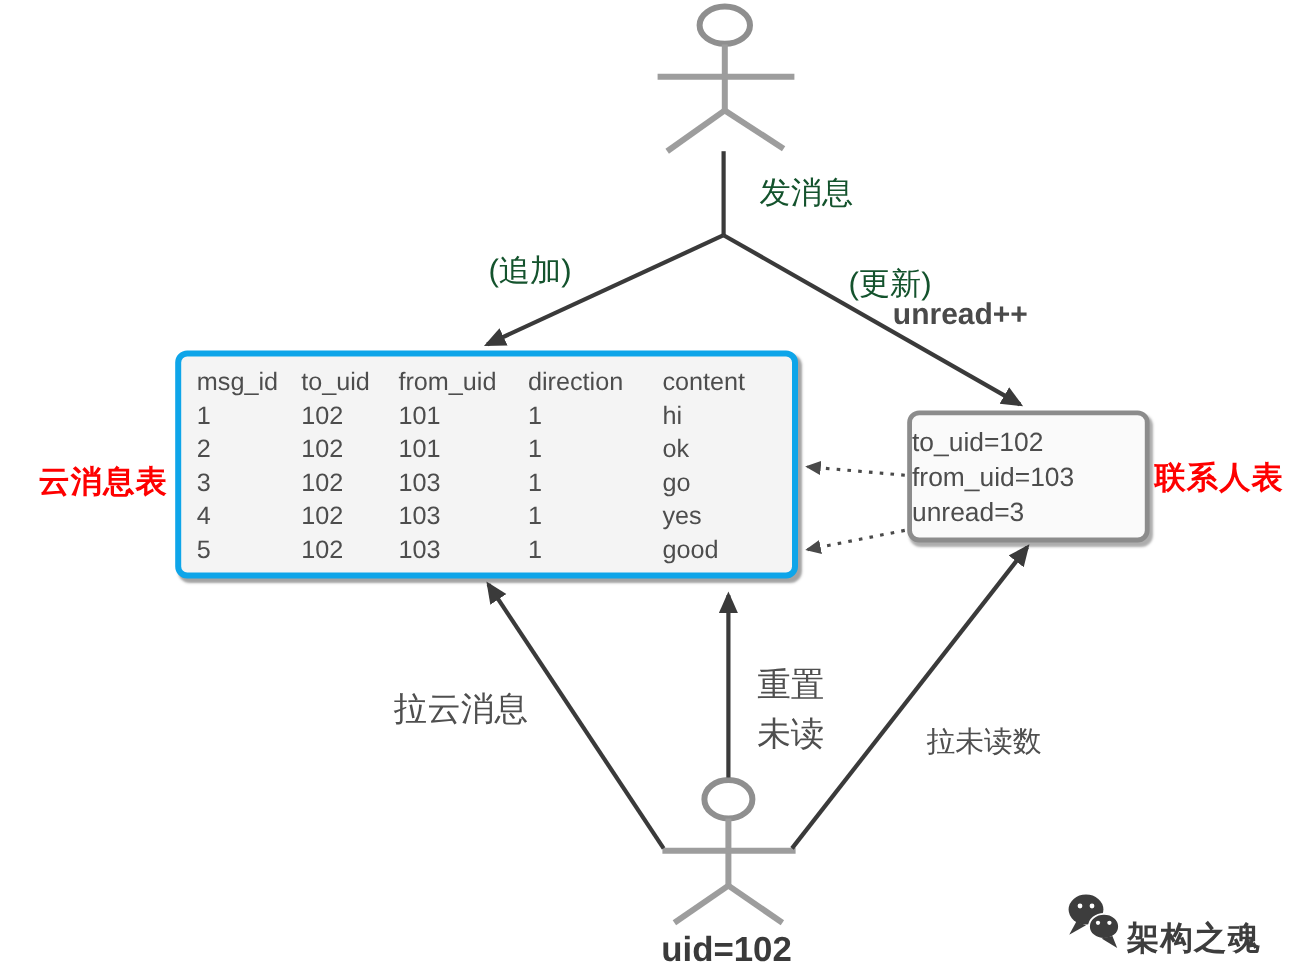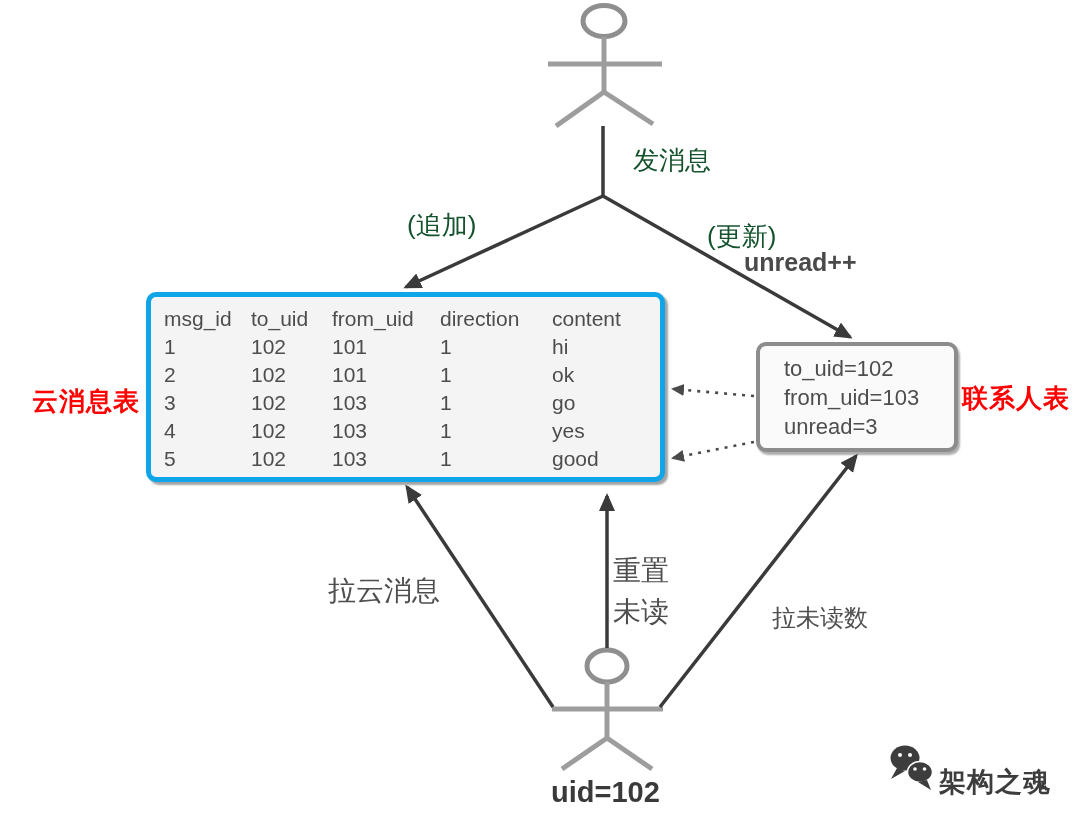--- a/index.html
+++ b/index.html
@@ -15,21 +15,21 @@
     color:#4d4d4d;
   }
   .msg-card{left:146px;top:292px;width:519px;height:190px;}
   .msg-grid{
     display:grid;grid-template-columns:87px 81px 108px 112px auto;
     padding:8px 6px 0 13px;font-size:21px;line-height:28px;white-space:nowrap;
   }
   .contact-card{
     left:756px;top:342px;width:202px;height:110px;background:#fafafa;
     border:4px solid #8c8c8c;box-shadow:2px 3px 2px rgba(50,50,50,0.4);
-    padding:8px 0 0 24px;font-size:22px;line-height:29px;white-space:nowrap;
+    padding:8px 0 0 0;font-size:22px;line-height:29px;white-space:nowrap;
   }
   .lbl{position:absolute;white-space:nowrap;color:#3f3f3f;}
   .hand{color:#14532d;}
   .hand2{color:#4f4f4f;}
   .red-lbl{color:#fe0000;font-weight:700;font-size:26px;letter-spacing:1px;}
   .code{font-weight:600;color:#4a4a4a;}
   .uid{font-size:29px;font-weight:700;color:#3a3a3a;}
   .wm-text{font-size:27px;font-weight:700;color:#3d3d3d;letter-spacing:1px;margin-top:16px;}
 </style>
 </head>
@@ -145,21 +145,21 @@
   <div class="lbl hand" style="left:707px;top:219px;font-size:26px;">(更新)</div>
 
   <div class="lbl code" style="left:744px;top:248px;font-size:25px;">unread++</div>
 
   <div class="lbl red-lbl" style="left:16px;top:384px;margin-left:16px;">云消息表</div>
 
   <div class="lbl red-lbl" style="left:962px;top:381px;">联系人表</div>
 
   <div class="lbl hand2" style="left:328px;top:572px;font-size:28px;">拉云消息</div>
 
-  <div class="lbl hand2" style="left:613px;top:550px;width:74px;text-align:left;font-size:28px;line-height:41px;">
+  <div class="lbl hand2" style="left:613px;top:550px;width:74px;text-align:right;font-size:28px;line-height:41px;">
     <div>重置</div>
     <div>未读</div>
   </div>
 
   <div class="lbl hand2" style="left:772px;top:570px;font-size:24px;margin-top:32px;">拉未读数</div>
 
   <div class="lbl uid" style="left:551px;top:776px;text-align:right;">uid=102</div>
 
   <div class="lbl wm-text" style="left:939px;top:748px;">架构之魂</div>
 

